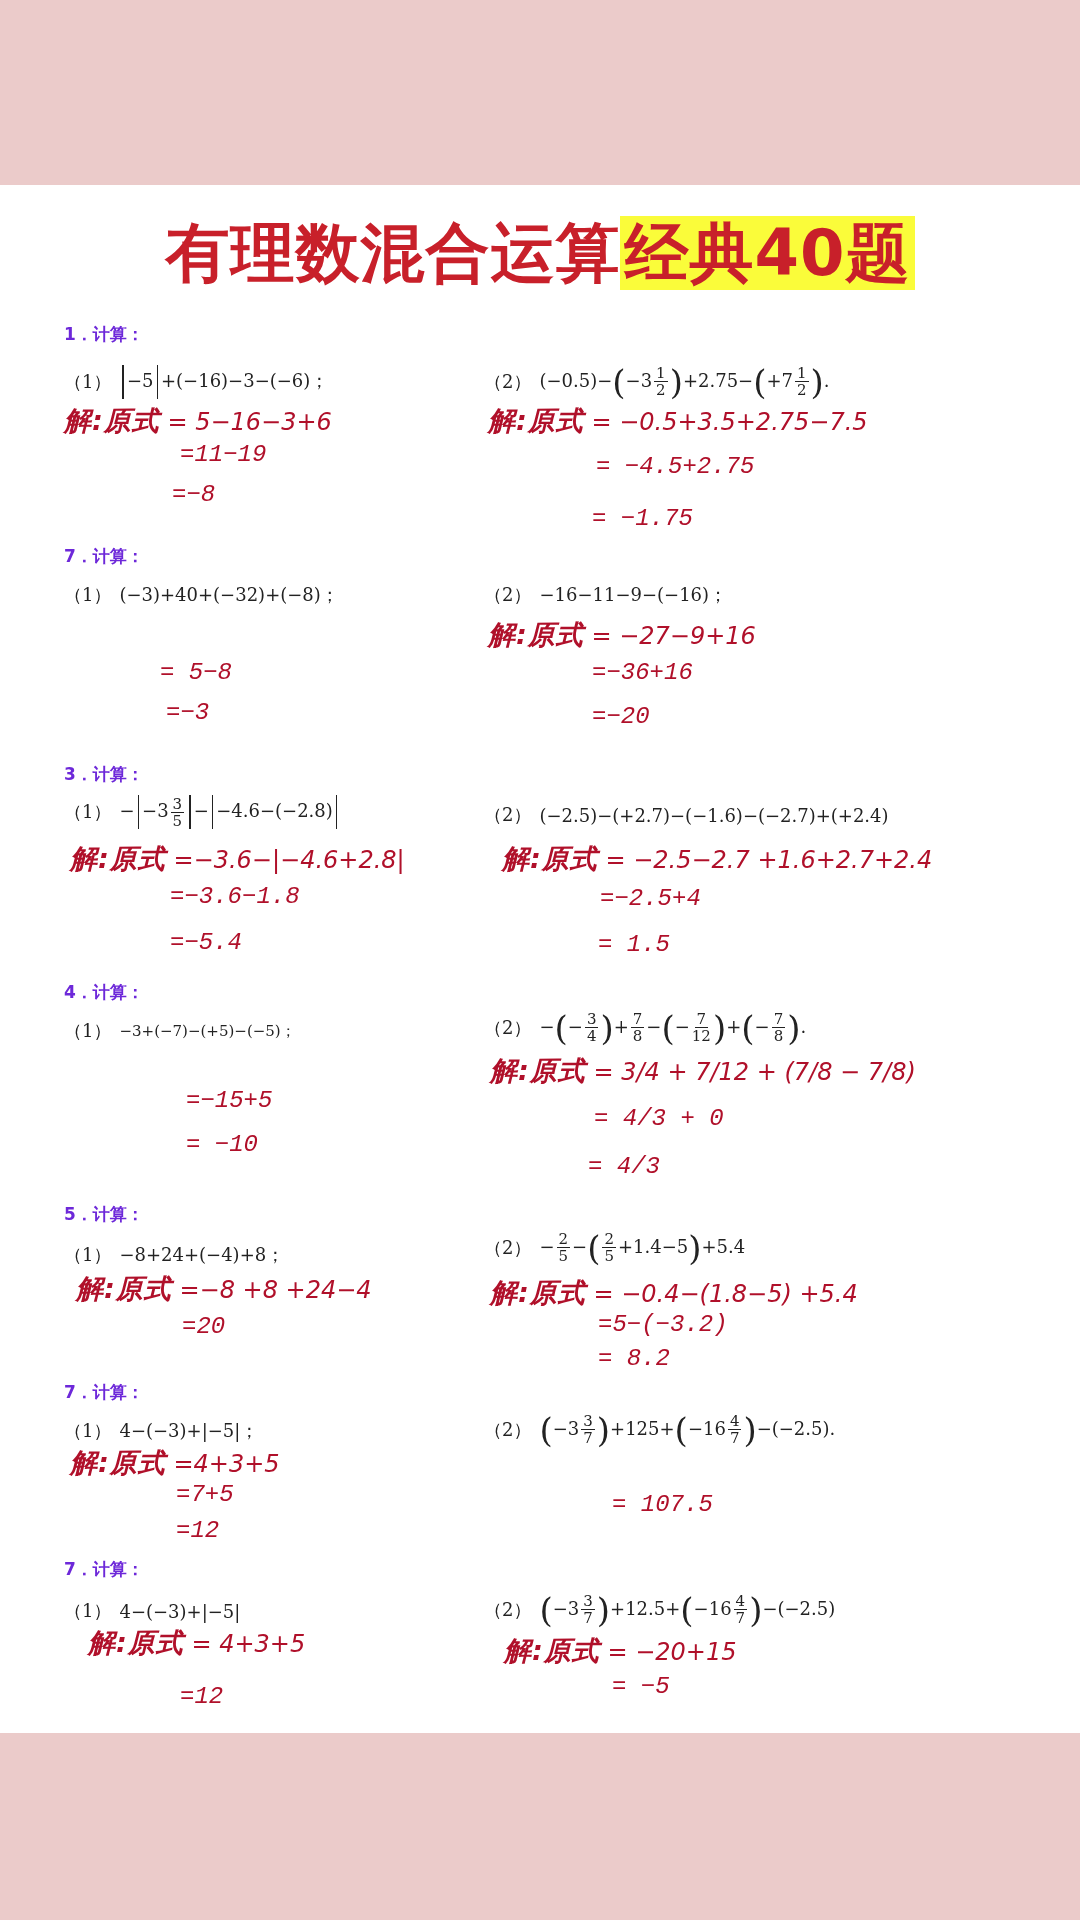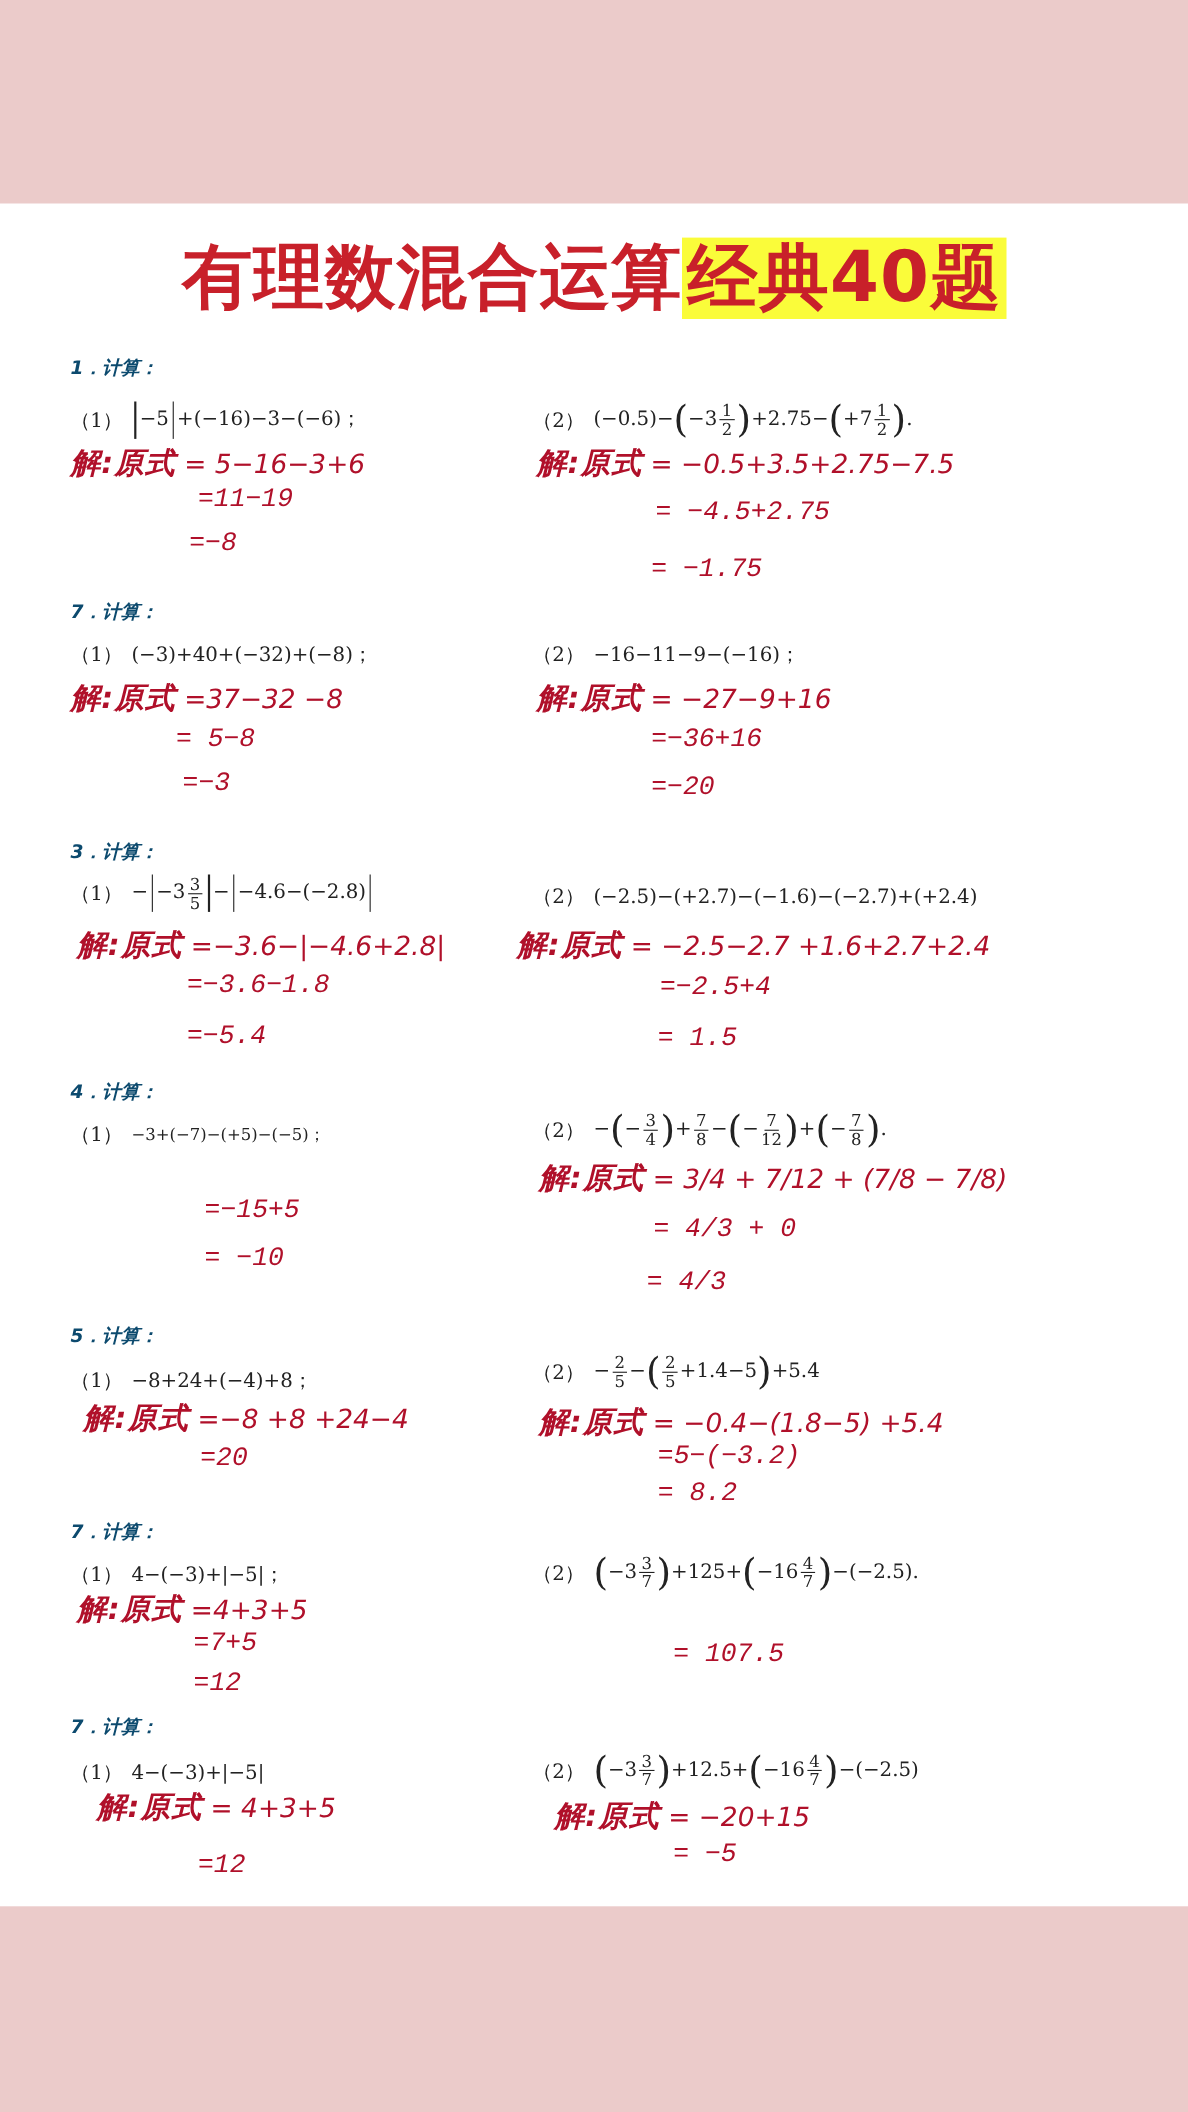--- a/index.html
+++ b/index.html
@@ -15,21 +15,21 @@
   .title {
     position: absolute; top: 28px; left: 0; width: 1080px; text-align: center;
     font-family: "DejaVu Sans", "Liberation Sans", sans-serif;
     font-weight: bold; font-size: 64px; color: #c8202a; letter-spacing: 1px;
     line-height: 80px;
   }
   .title .hl { background: #fafc3a; padding: 0 4px; }
   .section-head {
     position: absolute; left: 64px;
     font-family: "DejaVu Sans", "Liberation Sans", sans-serif;
-    font-weight: bold; font-size: 17px; color: #0c4a6e; font-style: italic;
+    font-weight: bold; font-size: 17px; color: #6d28d9;
   }
   .problem {
     position: absolute; font-size: 18px; color: #222; white-space: nowrap;
     display: flex; align-items: center;
   }
   .problem .tag { margin-right: 8px; }
   .frac { display: inline-flex; flex-direction: column; align-items: center; vertical-align: middle; font-size: 15px; line-height: 16px; margin: 0 2px; }
   .frac .n { border-bottom: 1px solid #222; padding: 0 2px; }
   .big { font-size: 34px; line-height: 30px; font-weight: 200; vertical-align: middle; }
   .bar { display: inline-block; width: 1.5px; height: 34px; background: #222; vertical-align: middle; margin: 0 3px; }
@@ -73,21 +73,20 @@
 
   <div class="section-head" style="top:360px">7．计算：</div>
   <div class="problem" style="left:64px;top:398px">
     <span class="tag">（1）</span>
     <span>(−3)+40+(−32)+(−8)；</span>
   </div>
   <div class="problem" style="left:484px;top:398px">
     <span class="tag">（2）</span>
     <span>−16−11−9−(−16)；</span>
   </div>
-  <div class="solution" style="left:64px;top:432px"><span class="label">解:原式</span> <span>=37−32 −8</span></div>
   <div class="step" style="left:160px;top:474px">=  5−8</div>
   <div class="step" style="left:166px;top:514px">=−3</div>
   <div class="solution" style="left:488px;top:432px"><span class="label">解:原式</span> <span>= −27−9+16</span></div>
   <div class="step" style="left:592px;top:474px">=−36+16</div>
   <div class="step" style="left:592px;top:518px">=−20</div>
 
   <div class="section-head" style="top:578px">3．计算：</div>
   <div class="problem" style="left:64px;top:610px">
     <span class="tag">（1）</span>
     <span>−<span class="bar"></span>−3<span class="frac">
@@ -95,21 +94,21 @@
           <span>5</span>
         </span><span class="bar"></span>−<span class="bar"></span>−4.6−(−2.8)<span class="bar"></span></span>
   </div>
   <div class="problem" style="left:484px;top:618px">
     <span class="tag">（2）</span>
     <span>(−2.5)−(+2.7)−(−1.6)−(−2.7)+(+2.4)</span>
   </div>
   <div class="solution" style="left:70px;top:656px"><span class="label">解:原式</span> <span>=−3.6−|−4.6+2.8|</span></div>
   <div class="step" style="left:170px;top:698px">=−3.6−1.8</div>
   <div class="step" style="left:170px;top:744px">=−5.4</div>
-  <div class="solution" style="left:470px;top:656px"><span class="label">解:原式</span> <span>= −2.5−2.7 +1.6+2.7+2.4</span></div>
+  <div class="solution" style="left:502px;top:656px"><span class="label">解:原式</span> <span>= −2.5−2.7 +1.6+2.7+2.4</span></div>
   <div class="step" style="left:600px;top:700px">=−2.5+4</div>
   <div class="step" style="left:598px;top:746px">= 1.5</div>
 
   <div class="section-head" style="top:796px">4．计算：</div>
   <div class="problem" style="left:64px;top:834px">
     <span class="tag">（1）</span>
     <span style="font-size:15px">−3+(−7)−(+5)−(−5)；</span>
   </div>
   <div class="problem" style="left:484px;top:826px">
     <span class="tag">（2）</span>

